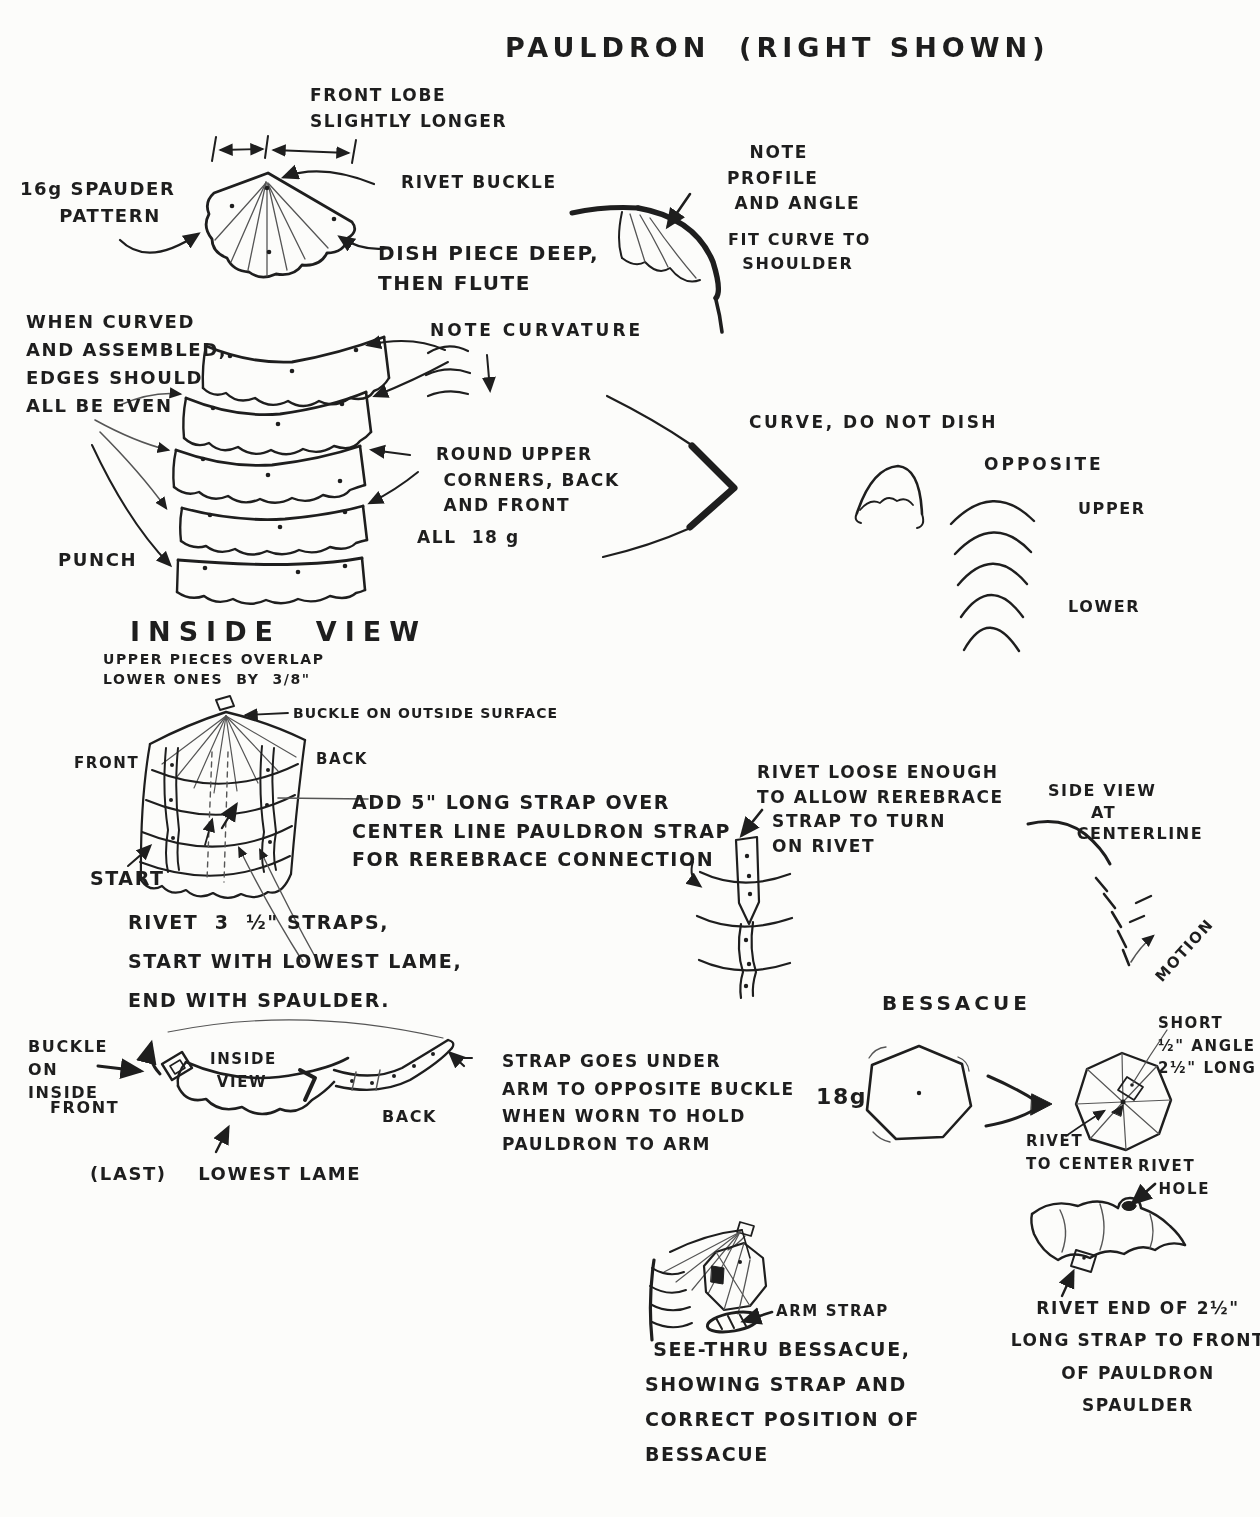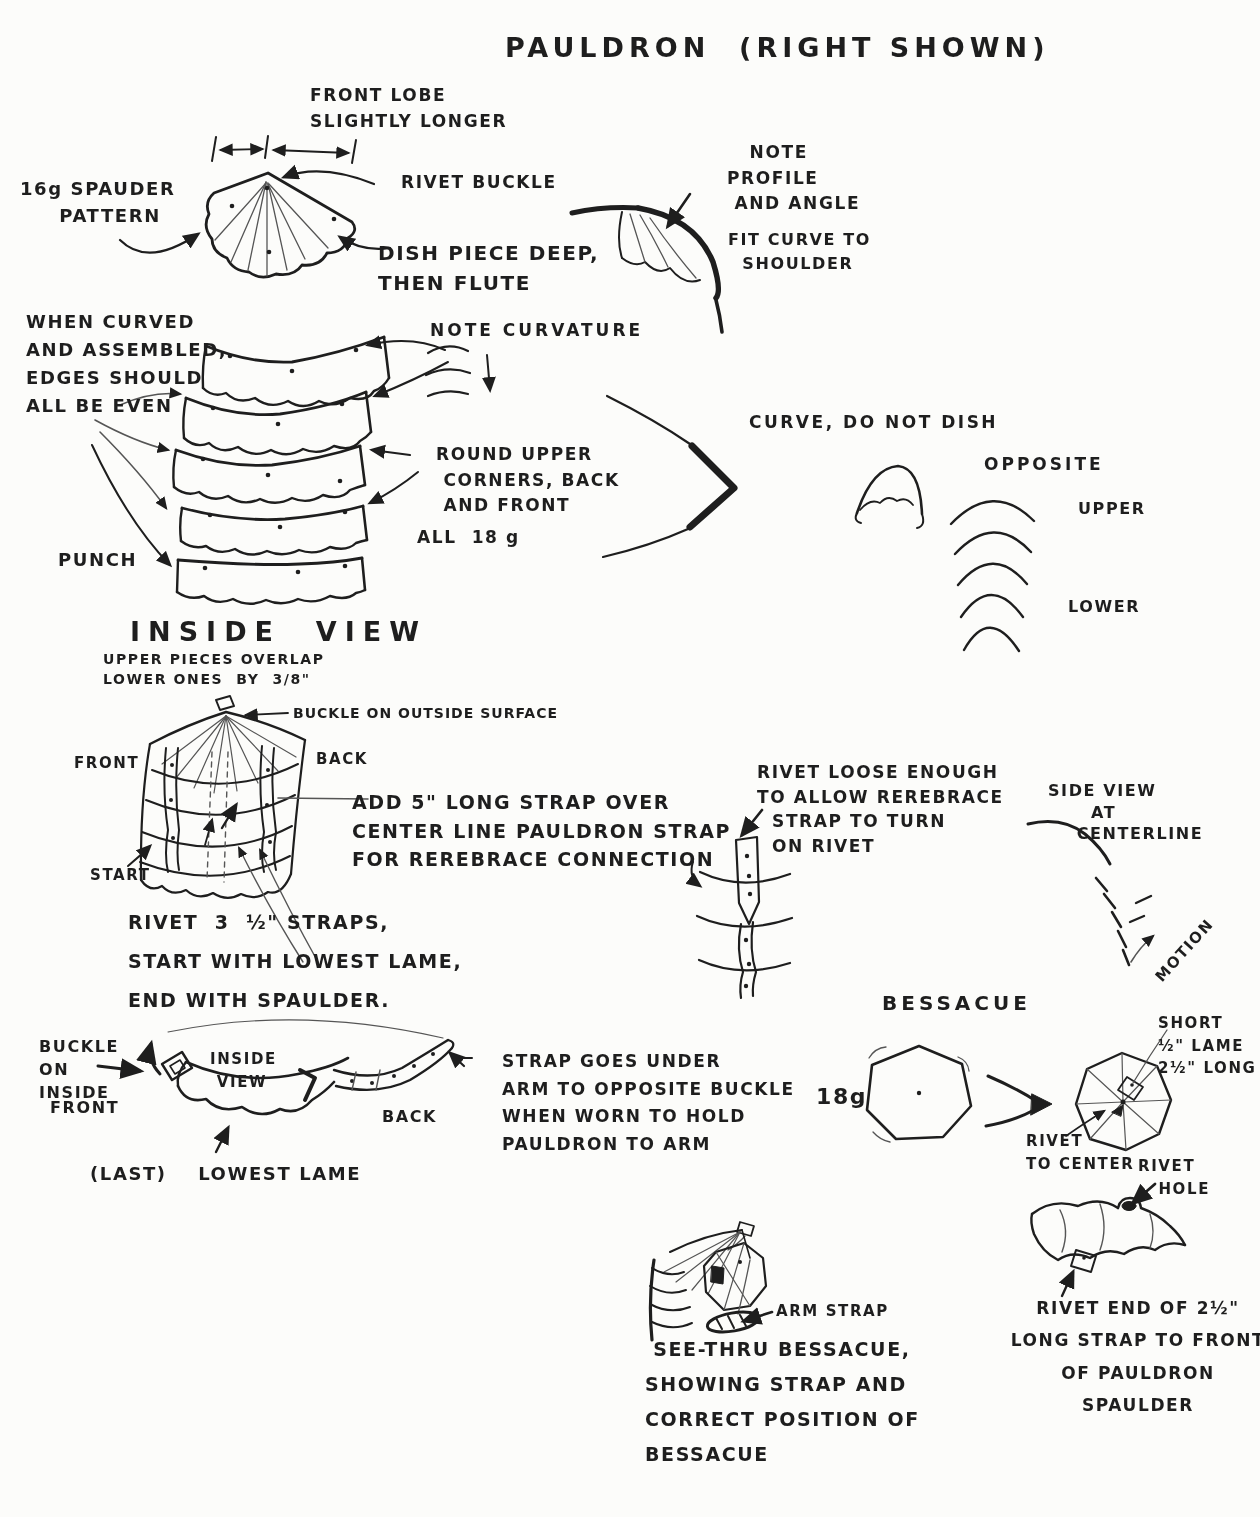--- a/index.html
+++ b/index.html
@@ -18,21 +18,21 @@
   #sketch .dot { fill:var(--ink); stroke:none; }
   #sketch .blob { fill:var(--ink); stroke:var(--ink); }
   .lbl {
     position:absolute; white-space:pre; color:var(--ink);
     font-weight:600; letter-spacing:1.6px; line-height:1.5;
   }
   .big  { font-size:27px; letter-spacing:6px; }
   .med  { font-size:19px; }
   .txt  { font-size:17px;margin-left:24px; }
   .sm   { font-size:15px; }
-  .tiny { font-size:15px; }
+  .tiny { font-size:19px; }
   .ctr  { text-align:center; }
 </style>
 </head>
 <body>
 
 <div id="page">
 
 <svg id="sketch" width="1260" height="1517" viewBox="0 0 1260 1517">
   <defs>
     <marker id="ah" markerWidth="10" markerHeight="9" refX="6.5" refY="3.5" orient="auto-start-reverse">
@@ -382,37 +382,37 @@
 <div class="lbl txt" style="left:733px;top:760px;line-height:1.45">RIVET LOOSE ENOUGH
 TO ALLOW REREBRACE
   STRAP TO TURN
   ON RIVET</div>
 
 <div class="lbl" style="left:1048px;top:780px;font-size:16px;line-height:1.35">SIDE VIEW
       AT
     CENTERLINE</div>
 <div class="lbl sm" style="left:1150px;top:972px;transform:rotate(-48deg);transform-origin:left top">MOTION</div>
 
-<div class="lbl" style="left:39px;top:1035px;font-size:16px;line-height:1.45">BUCKLE
+<div class="lbl" style="left:28px;top:1035px;font-size:16px;line-height:1.45">BUCKLE
 ON
 INSIDE</div>
 <div class="lbl" style="left:50px;top:1096px;font-size:16px">FRONT</div>
 <div class="lbl sm" style="left:210px;top:1048px">INSIDE
  VIEW</div>
 <div class="lbl" style="left:382px;top:1105px;font-size:16px">BACK</div>
 <div class="lbl txt" style="left:478px;top:1048px;line-height:1.62">STRAP GOES UNDER
 ARM TO OPPOSITE BUCKLE
 WHEN WORN TO HOLD
 PAULDRON TO ARM</div>
 <div class="lbl" style="left:90px;top:1160px;font-size:18px">(LAST)    LOWEST LAME</div>
 
 <div class="lbl" style="left:882px;top:988px;font-size:20px;letter-spacing:4px">BESSACUE</div>
 <div class="lbl" style="left:816px;top:1080px;font-size:22px">18g</div>
 <div class="lbl sm" style="left:1158px;top:1012px;line-height:1.5">SHORT
-½" LAME
+½" ANGLE
 2½" LONG</div>
 <div class="lbl sm" style="left:1026px;top:1130px">RIVET
 TO CENTER</div>
 <div class="lbl sm" style="left:1138px;top:1155px">RIVET
    HOLE</div>
 <div class="lbl txt ctr" style="left:975px;top:1292px;width:278px;line-height:1.9;white-space:pre-line">RIVET END OF 2½"
 LONG STRAP TO FRONT
 OF PAULDRON
 SPAULDER</div>
 <div class="lbl sm" style="left:776px;top:1300px">ARM STRAP</div>

